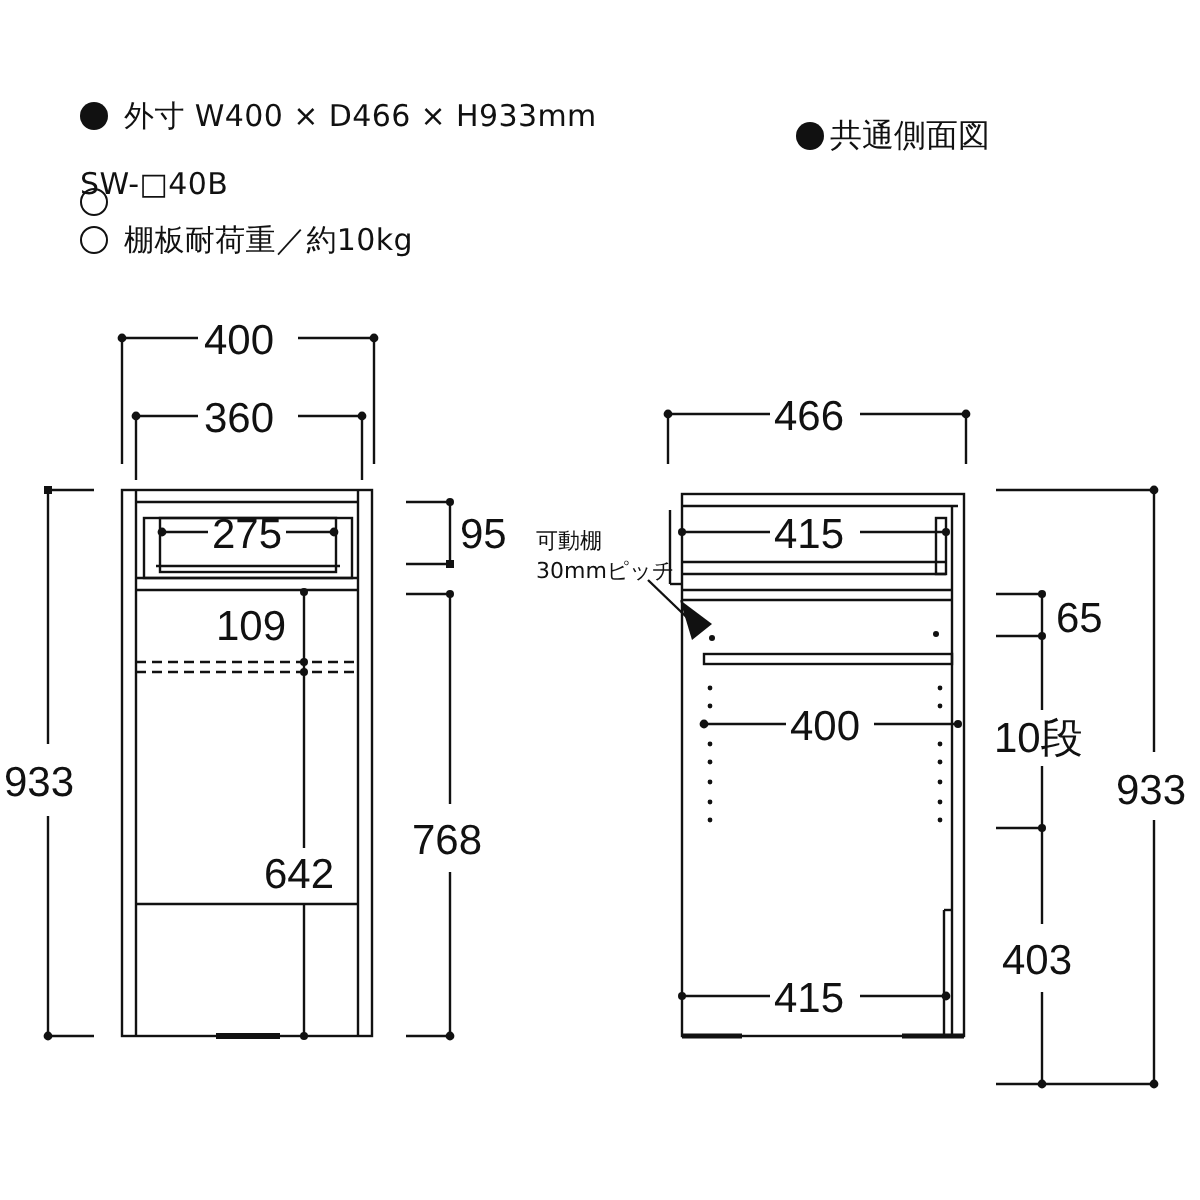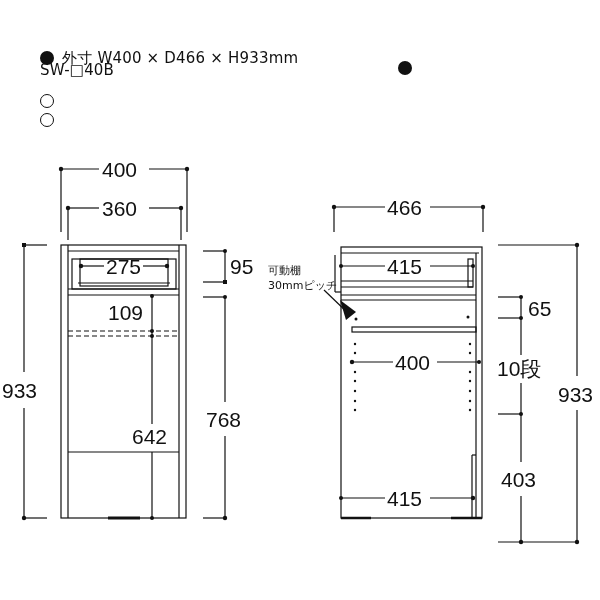--- a/index.html
+++ b/index.html
@@ -1,38 +1,38 @@
 <!DOCTYPE html>
 <html><head>
   <meta charset="utf-8">
   <style>
     html, body { margin: 0; padding: 0; background: #ffffff; }
     body { width: 600px; height: 600px; position: relative; overflow: hidden; font-family: "DejaVu Sans", sans-serif; color: #111; }
     .spec { position: absolute; left: 40px; font-size: 15px; line-height: 18px; white-space: nowrap; letter-spacing: 0.2px; }
-    .spec-title { top: 25px; margin-top: 36px; }
+    .spec-title { top: 47px; margin-top: 36px; }
     .spec-outer { top: 49px; }
     .spec-rail { top: 92px; }
     .spec-shelf { top: 111px; }
     .side-title { position: absolute; left: 398px; top: 58px; font-size: 16px; white-space: nowrap; }
     .bullet { display: inline-block; width: 14px; height: 14px; border-radius: 50%; vertical-align: -2px; margin-right: 8px; }
     .bullet.filled { background: #111; }
     .bullet.hollow { border: 1.5px solid #111; box-sizing: border-box; }
     .side-title .bullet { width: 14px; height: 14px; margin-right: 3px; }
     svg { position: absolute; left: 0; top: 0; }
     .dim { font-family: "Liberation Sans", sans-serif; font-size: 21px; fill: #111; }
     .note { font-family: "DejaVu Sans", sans-serif; font-size: 11px; fill: #111; }
   </style>
 </head>
 <body>
 
 <div class="spec spec-title"><span>SW-□40B</span></div>
 <div class="spec spec-outer"><span class="bullet filled"></span><span>外寸</span> <span>W400 × D466 × H933mm</span></div>
 <div class="spec spec-rail"><span class="bullet hollow"></span></div>
-<div class="spec spec-shelf"><span class="bullet hollow"></span></div>
-<div class="side-title"><span class="bullet filled"></span></div>
+<div class="spec spec-shelf"><span class="bullet hollow"></span><span>棚板耐荷重／約10kg</span></div>
+<div class="side-title"><span class="bullet filled"></span><span>共通側面図</span></div>
 
 <svg width="600" height="600" viewBox="0 0 600 600">
   <g stroke="#111" stroke-width="1.2" fill="none">
 
     <g>
 
       <rect x="61" y="245" width="125" height="273"></rect>
 
       <line x1="68" y1="245" x2="68" y2="518"></line>
       <line x1="179" y1="245" x2="179" y2="518"></line>

